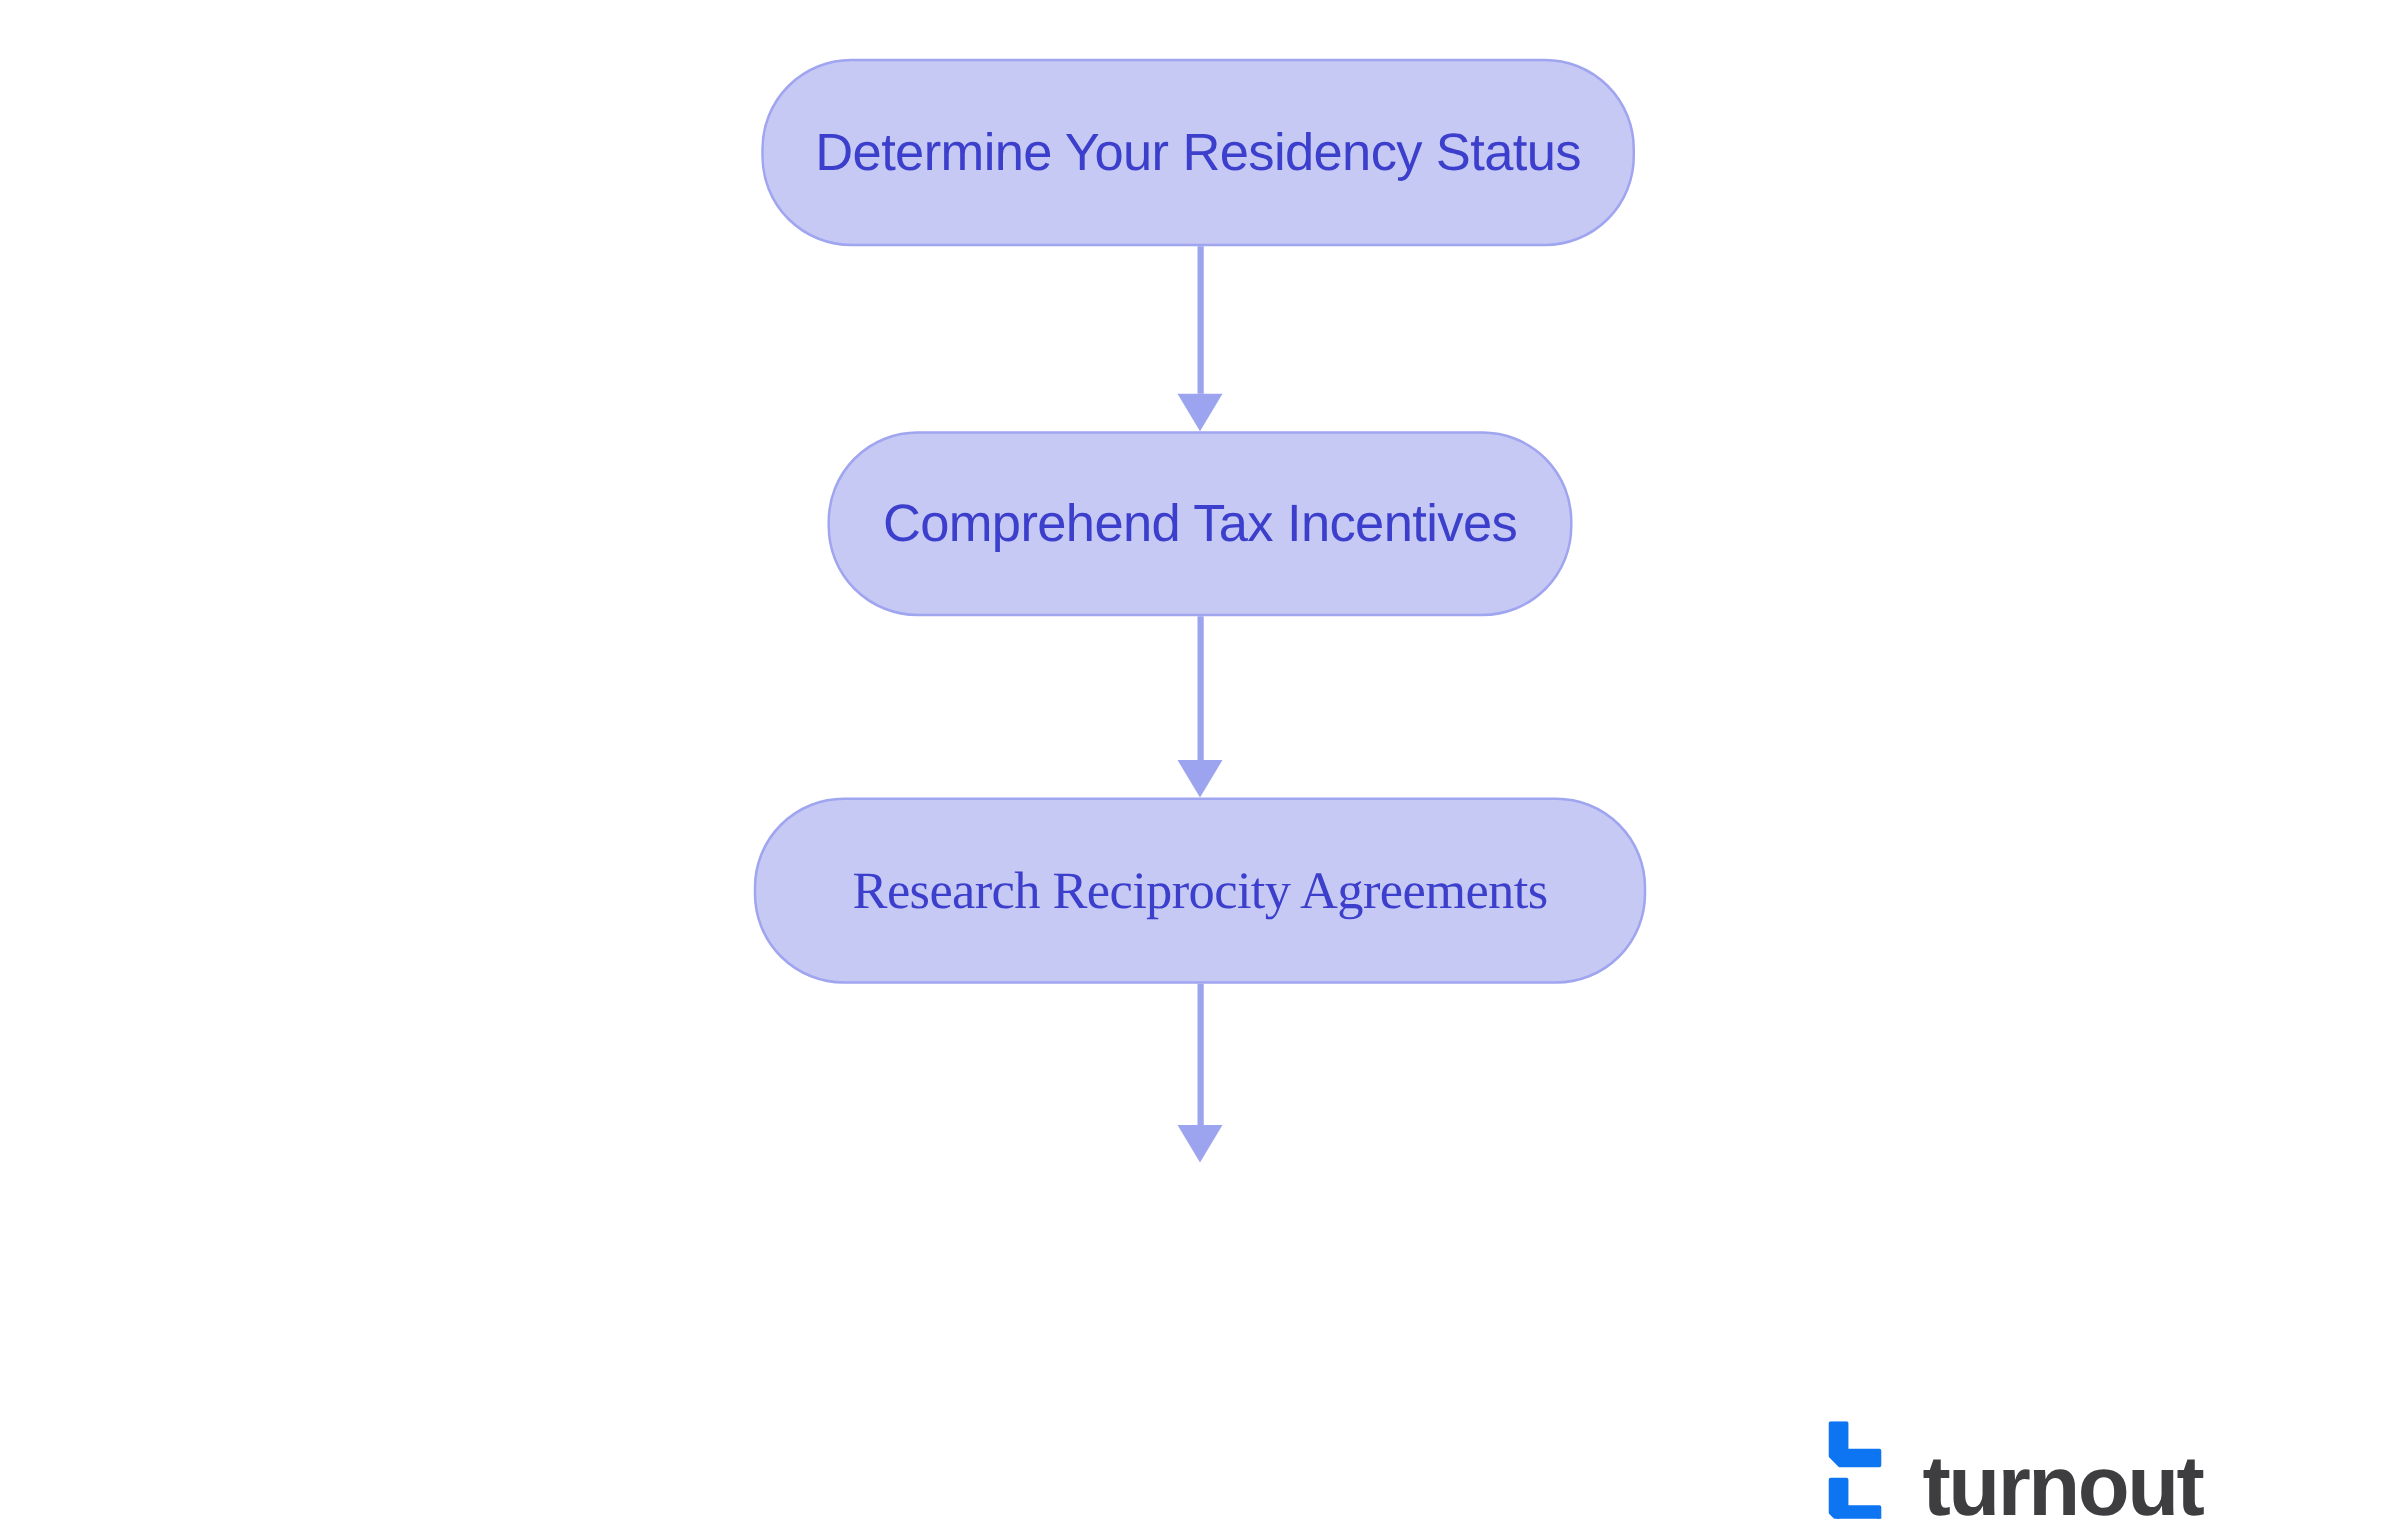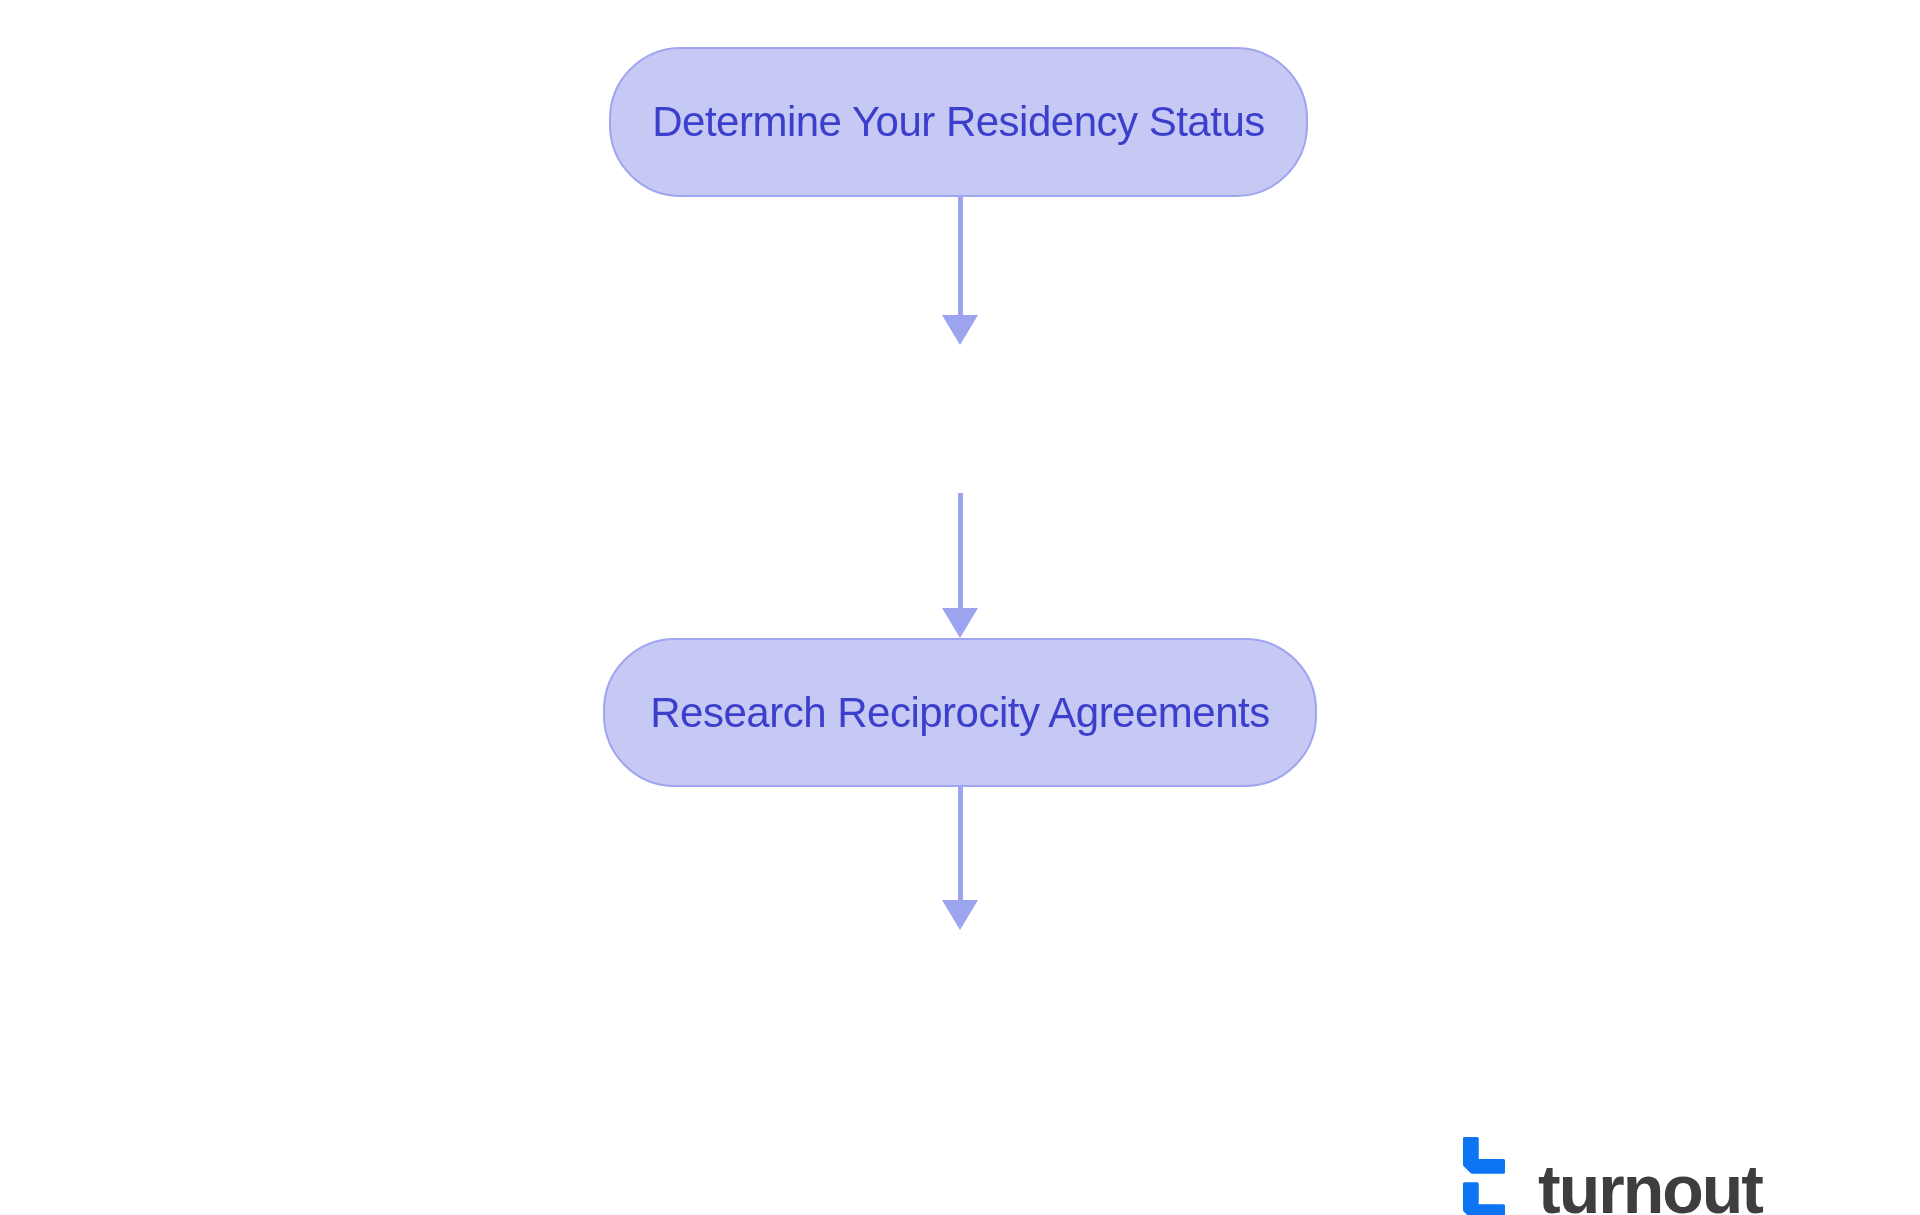--- a/index.html
+++ b/index.html
@@ -85,27 +85,30 @@
 
   <div class="node" style="left:609px; top:22px; width:699px; height:150px;">
     <span class="node-label">Determine Your Residency Status</span>
   </div>
 
   <div class="arrow" style="left:942px; top:172px; height:148px;">
     <div class="arrow-line"></div>
     <div class="arrow-head"></div>
   </div>
 
+  <div class="node" style="left:662px; top:320px; width:596px; height:148px;">
+    <span class="node-label">Comprehend Tax Incentives</span>
+  </div>
 
   <div class="arrow" style="left:942px; top:468px; height:145px;">
     <div class="arrow-line"></div>
     <div class="arrow-head"></div>
   </div>
 
-  <div class="node" style="left:603px; top:613px; width:714px; height:149px;">
+  <div class="node" style="left:603px; top:613px; width:714px; height:149px;font-family:Liberation Serif, serif;">
     <span class="node-label">Research Reciprocity Agreements</span>
   </div>
 
   <div class="arrow" style="left:942px; top:762px; height:143px;">
     <div class="arrow-line"></div>
     <div class="arrow-head"></div>
   </div>
 
 
   <div class="logo">

